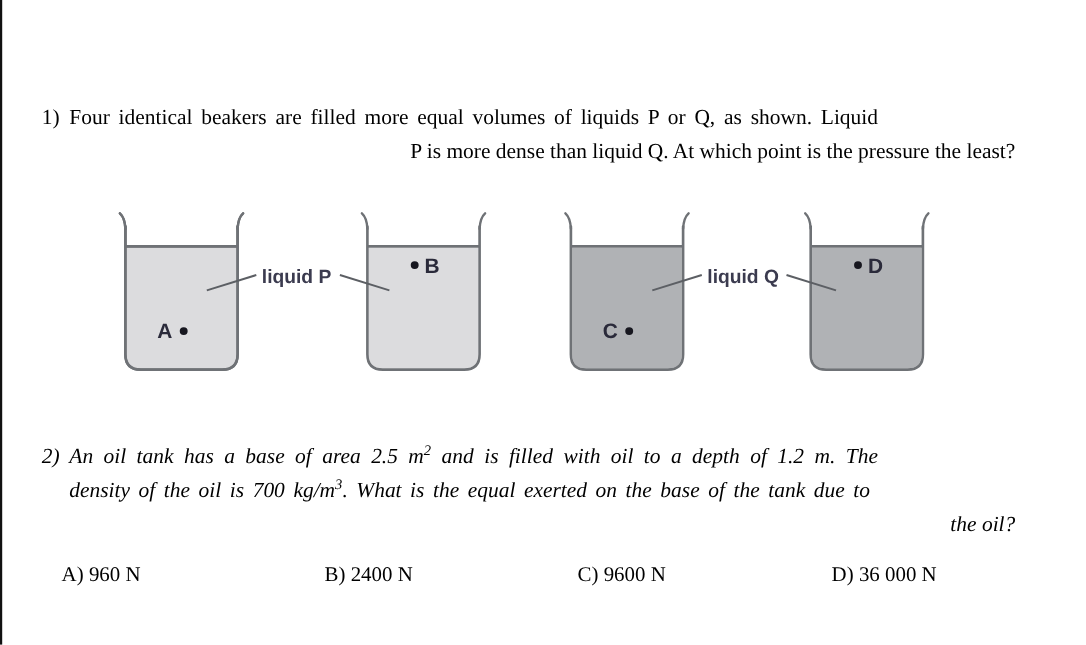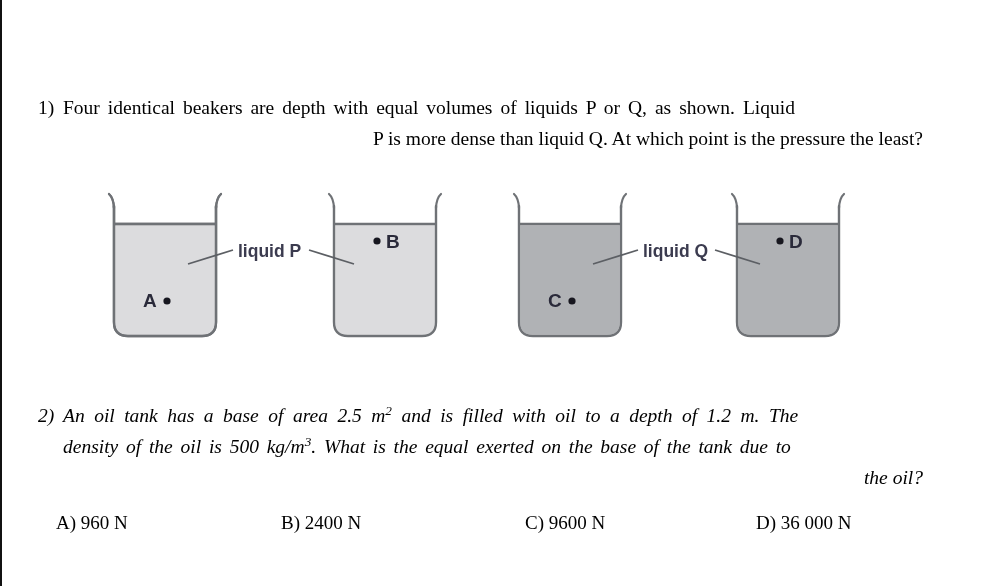--- a/index.html
+++ b/index.html
@@ -87,32 +87,32 @@
     width: 900px;
     height: 36px;
   }
   .option {
     position: absolute;
     top: 0;
     font-size: 19px;
     white-space: nowrap;
   }
   .opt-0 { left: 18px; }
-  .opt-1 { left: 243px; }
+  .opt-1 { left: 257px; }
   .opt-2 { left: 487px; }
   .opt-3 { left: 718px; }
 </style>
 </head>
 <body>
 
 <div class="page">
 
 
   <div class="question q1">
-    <span class="q-line stretch-a"><span class="q-marker">1)</span><span>Four identical beakers are depth with equal volumes of liquids  P  or  Q, as shown. Liquid</span></span>
+    <span class="q-line stretch-a"><span class="q-marker">1)</span><span>Four identical beakers are filled more equal volumes of liquids  P  or  Q, as shown. Liquid</span></span>
     <span class="q-line indent last"><span>P  is more dense than liquid  Q. At which point is the pressure the least?</span></span>
   </div>
 
   <div class="figure">
     <svg width="987" height="160" viewBox="0 0 987 160" xmlns="http://www.w3.org/2000/svg">
       <defs>
 
         <g id="beaker-shape">
 
           <path class="liq" d="M2,32 L2,130 Q2,144 16,144 L90,144 Q104,144 104,130 L104,32 Z"></path>
@@ -189,21 +189,21 @@
       <text x="236" y="71" font-family="'Liberation Sans','DejaVu Sans',sans-serif" font-size="17.5" font-weight="bold" fill="#3b3b4f">liquid P</text>
 
       <line x1="636" y1="64" x2="591" y2="78" stroke="#5c5f64" stroke-width="1.8"></line>
       <line x1="713" y1="64" x2="758" y2="78" stroke="#5c5f64" stroke-width="1.8"></line>
       <text x="641" y="71" font-family="'Liberation Sans','DejaVu Sans',sans-serif" font-size="17.5" font-weight="bold" fill="#3b3b4f">liquid Q</text>
     </svg>
   </div>
 
   <div class="question q2">
     <span class="q-line stretch-c"><span class="q-marker">2)</span><span>An oil tank has a base of area  2.5 m</span><sup>2</sup><span>  and is filled with oil to a depth of  1.2 m. The</span></span>
-    <span class="q-line indent stretch-d"><span>density of the oil is  500 kg/m</span><sup>3</sup><span>. What is the equal exerted on the base of the tank due to</span></span>
+    <span class="q-line indent stretch-d"><span>density of the oil is  700 kg/m</span><sup>3</sup><span>. What is the equal exerted on the base of the tank due to</span></span>
     <span class="q-line indent last"><span>the oil?</span></span>
   </div>
 
   <div class="options">
     <span class="option opt-0">A) 960 N</span>
     <span class="option opt-1">B) 2400 N</span>
     <span class="option opt-2">C) 9600 N</span>
     <span class="option opt-3">D) 36 000 N</span>
   </div>
 

